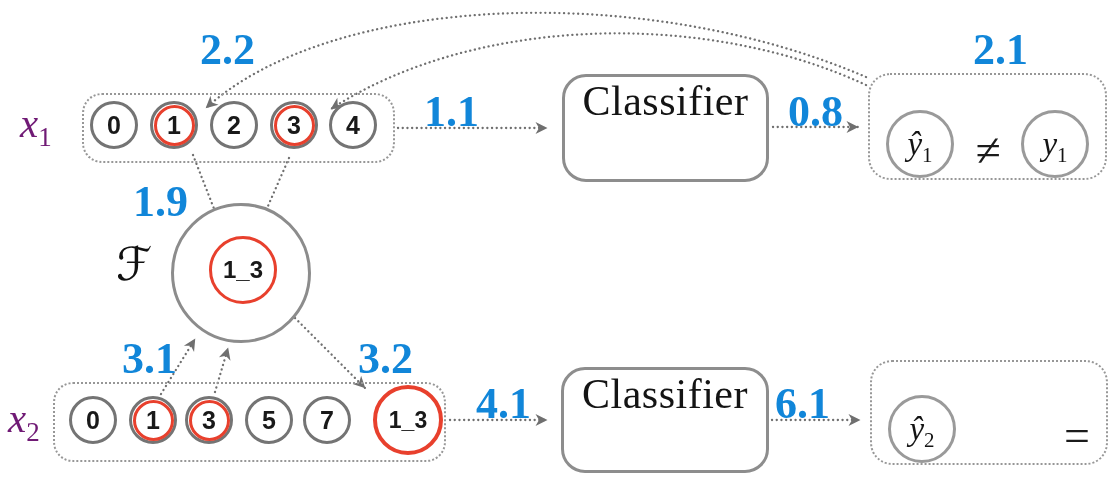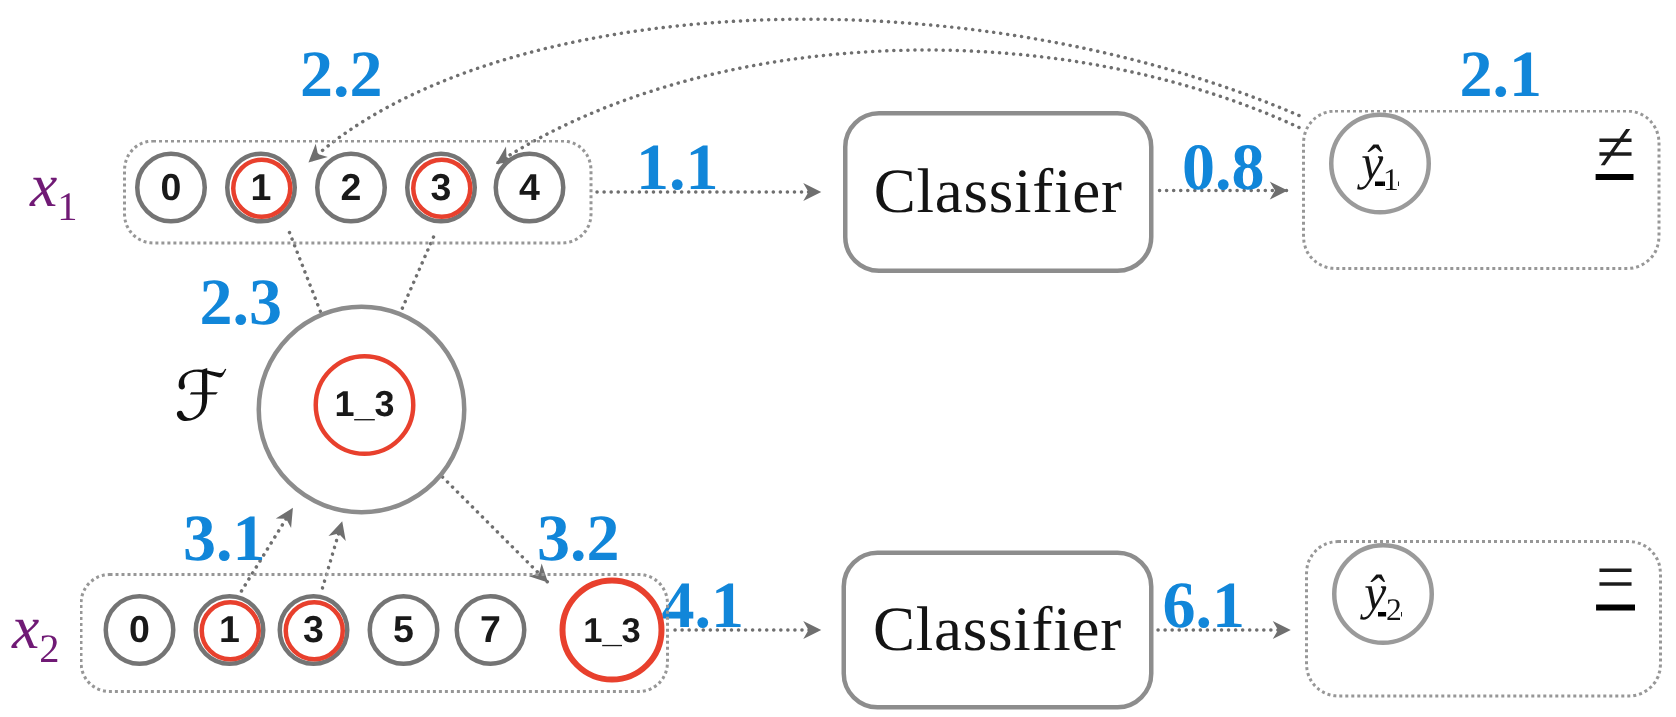--- a/index.html
+++ b/index.html
@@ -11,21 +11,21 @@
   
   .step{
     position:absolute;color:#1186d9;font-weight:bold;font-size:44px;
     font-family:"Liberation Serif",serif;line-height:1;
   }
   
   .dotbox{position:absolute;border:2.6px dotted #979797;border-radius:20px;box-sizing:border-box;}
   
   .solidbox{
     position:absolute;border:3.5px solid #8d8d8d;border-radius:24px;background:#fff;
-    display:flex;align-items:center;justify-content:center;box-sizing:border-box;
+    display:flex;justify-content:center;box-sizing:border-box;
     font-size:42px;color:#141414;letter-spacing:0.5px;
   }
   
   .chip{
     position:absolute;width:48px;height:48px;border-radius:50%;
     border:3.5px solid #747474;background:#fff;box-sizing:border-box;
     display:flex;align-items:center;justify-content:center;
     font-family:"Liberation Sans",sans-serif;font-weight:600;font-size:25px;color:#191919;
   }
   .chip .redring{position:absolute;inset:0.5px;border:3px solid #e8402d;border-radius:50%;}
@@ -47,21 +47,21 @@
     position:absolute;left:116px;top:241px;font-size:46px;color:#111;
     font-family:"DejaVu Sans",sans-serif;line-height:1;font-style:italic;
   }
   
   .rowlabel{
     position:absolute;font-style:italic;font-size:41px;color:#701a75;line-height:1;
   }
   .rowlabel sub{font-size:27px;font-style:normal;line-height:0;vertical-align:-0.35em;}
   
   .resbox{
-    display:flex;align-items:flex-start;justify-content:space-between;padding:0 16px;text-decoration:underline;
+    display:flex;align-items:flex-end;justify-content:space-between;padding:0 16px;
   }
   .rescircle{
     width:68px;height:68px;border-radius:50%;border:3px solid #9a9a9a;background:#fff;
     box-sizing:border-box;display:flex;align-items:center;justify-content:center;
     font-style:italic;font-size:33px;color:#141414;
   }
   .rescircle sub{font-size:21px;font-style:normal;line-height:0;vertical-align:-0.35em;}
   .relation{font-size:46px;color:#1b1b1b;line-height:1;font-style:italic;padding-bottom:4px;}
   sub{font-family:"Liberation Serif",serif;}
 </style>
@@ -88,24 +88,24 @@
       <path d="M295,318 L365,388" marker-end="url(#ah)"></path>
       <path d="M450,420 H547" marker-end="url(#ah)"></path>
       <path d="M772,420 H860" marker-end="url(#ah)"></path>
     </g>
   </svg>
 
   <div class="step" style="left:424px;top:90px">1.1</div>
   <div class="step" style="left:788px;top:90px">0.8</div>
   <div class="step" style="left:973px;top:28px">2.1</div>
   <div class="step" style="left:200px;top:28px">2.2</div>
-  <div class="step" style="left:133px;top:180px">2.3</div>
+  <div class="step" style="left:133px;top:180px">1.9</div>
   <div class="step" style="left:122px;top:337px">3.1</div>
   <div class="step" style="left:358px;top:337px">3.2</div>
-  <div class="step" style="left:441px;top:382px">4.1</div>
+  <div class="step" style="left:476px;top:382px">4.1</div>
   <div class="step" style="left:775px;top:382px">6.1</div>
 
   <div class="rowlabel" style="left:20px;top:103px"><i>x</i><sub>1</sub></div>
   <div class="dotbox" style="left:82px;top:93px;width:313px;height:70px"></div>
   <div class="chip" style="left:90px;top:101px">
       <span>0</span>
     </div>
   <div class="chip" style="left:150px;top:101px">
       <span class="redring"></span>
       <span>1</span>
@@ -123,20 +123,23 @@
 
   <div class="solidbox" style="left:562px;top:74px;width:207px;height:108px">
     <span>Classifier</span>
   </div>
 
   <div class="dotbox resbox" style="left:868px;top:73px;width:239px;height:107px;border-radius:22px">
     <div class="rescircle">
         <span><i>ŷ</i><sub>1</sub></span>
       </div>
     <div class="relation">≠</div>
+    <div class="rescircle">
+        <span><i>y</i><sub>1</sub></span>
+      </div>
   </div>
 
   <div class="flabel">ℱ</div>
   <div class="fcircle">
     <div class="fred">
         <span>1_3</span>
       </div>
   </div>
 
   <div class="rowlabel" style="left:8px;top:398px"><i>x</i><sub>2</sub></div>

